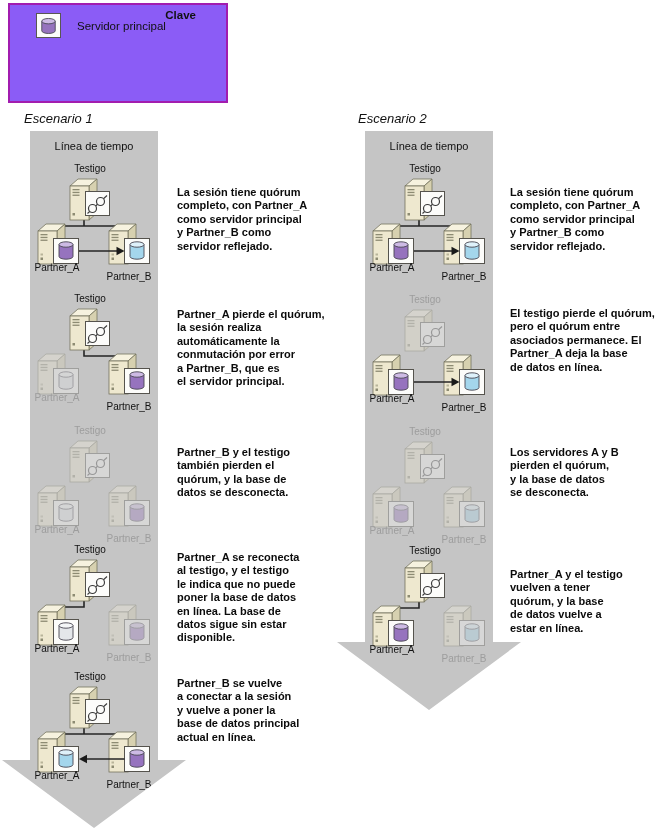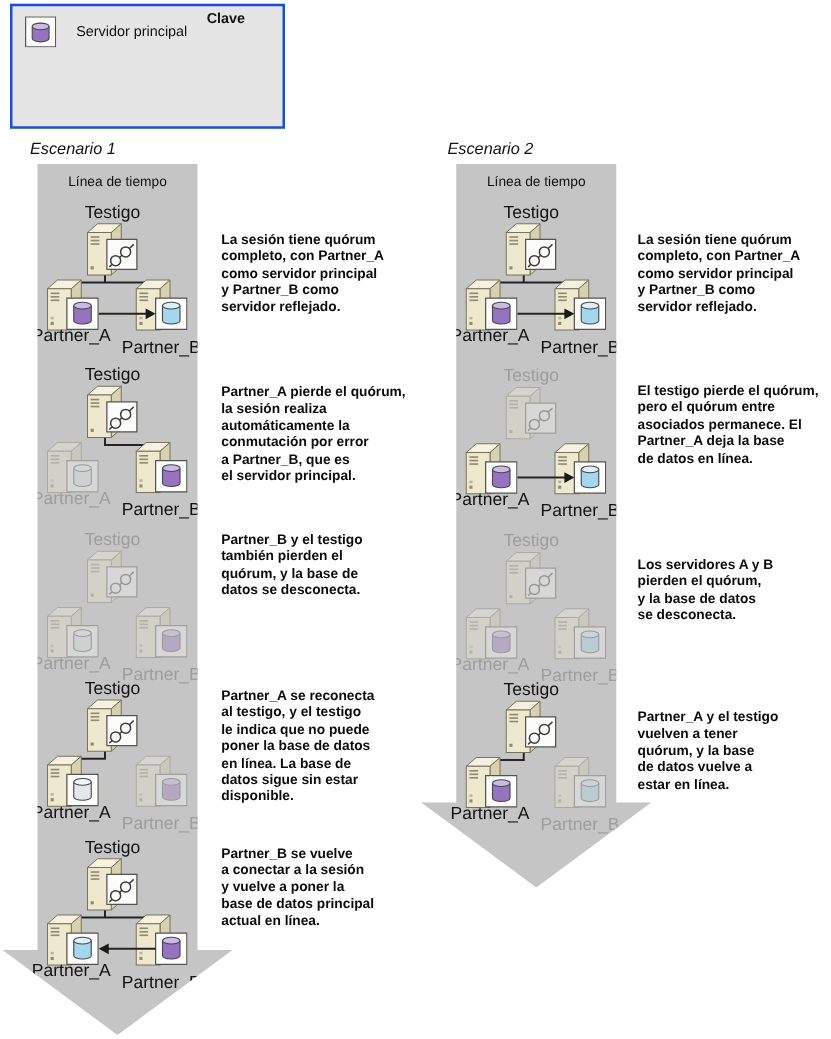--- a/index.html
+++ b/index.html
@@ -1,28 +1,28 @@
 <!DOCTYPE html>
 <html><head>
 <meta charset="utf-8">
 <style>
   html,body{margin:0;padding:0;background:#fff;}
   .page{position:relative;width:665px;height:831px;overflow:hidden;
         font-family:"Liberation Sans","DejaVu Sans",sans-serif;font-size:11px;color:#111;}
-  .legend{position:absolute;left:8px;top:3px;width:216px;height:96px;border:2px solid #1d4ed8;background:#e5e5e5;}
+  .legend{position:absolute;left:8px;top:3px;width:216px;height:96px;border:2px solid #a21caf;background:#8b5cf6;}
   .legend-title{position:absolute;top:4px;right:30px;font-weight:bold;font-size:11.5px;}
-  .legend-row{position:absolute;left:10px;display:flex;align-items:center;}
+  .legend-row{position:absolute;left:26px;display:flex;align-items:center;}
   .legend-row .lbl{margin-left:16px;font-size:11.5px;white-space:nowrap;}
   .row-flow .lbl{margin-left:6px;}
   .scenario-title{position:absolute;top:111px;font-size:13px;font-style:italic;}
   .timeline-arrow{position:absolute;top:131px;width:184px;}
   .timeline-label{position:absolute;top:9px;left:28px;width:128px;text-align:center;font-size:11px;}
   .steps-host{position:absolute;left:0;top:0;right:0;bottom:0;}
   .step{position:absolute;left:22px;width:146px;height:112px;}
-  .icon-label{position:absolute;height:12px;line-height:12px;text-align:center;font-size:14px;color:#111;white-space:nowrap;}
+  .icon-label{position:absolute;height:12px;line-height:12px;text-align:center;font-size:10px;color:#111;white-space:nowrap;}
   .wlabel{left:0;top:0;width:132px;}
   .plabel-a{left:0;top:99px;width:66px;}
   .plabel-b{left:72px;top:108px;width:66px;}
   .faded{color:#9d9d9d;}
   .step-svg{position:absolute;left:0;top:14px;}
   .use-faded{opacity:.33;}
   .conn{stroke:#242424;stroke-width:1.6;fill:none;}
   .step-text{position:absolute;white-space:pre-line;font-size:11px;line-height:13.4px;color:#0b0b0b;font-weight:bold;}
   .defs-svg{position:absolute;width:0;height:0;}
 </style>
@@ -218,21 +218,21 @@
 completo, con Partner_A
 como servidor principal
 y Partner_B como
 servidor reflejado.</div>
       <div class="step-text" style="left: 177px; top: 308px; width: 174px;">Partner_A pierde el quórum,
 la sesión realiza
 automáticamente la
 conmutación por error
 a Partner_B, que es
 el servidor principal.</div>
-      <div class="step-text" style="left: 177px; top: 426px; width: 174px;">Partner_B y el testigo
+      <div class="step-text" style="left: 177px; top: 446px; width: 174px;">Partner_B y el testigo
 también pierden el
 quórum, y la base de
 datos se desconecta.</div>
       <div class="step-text" style="left: 177px; top: 551px; width: 174px;">Partner_A se reconecta
 al testigo, y el testigo
 le indica que no puede
 poner la base de datos
 en línea. La base de
 datos sigue sin estar
 disponible.</div>

